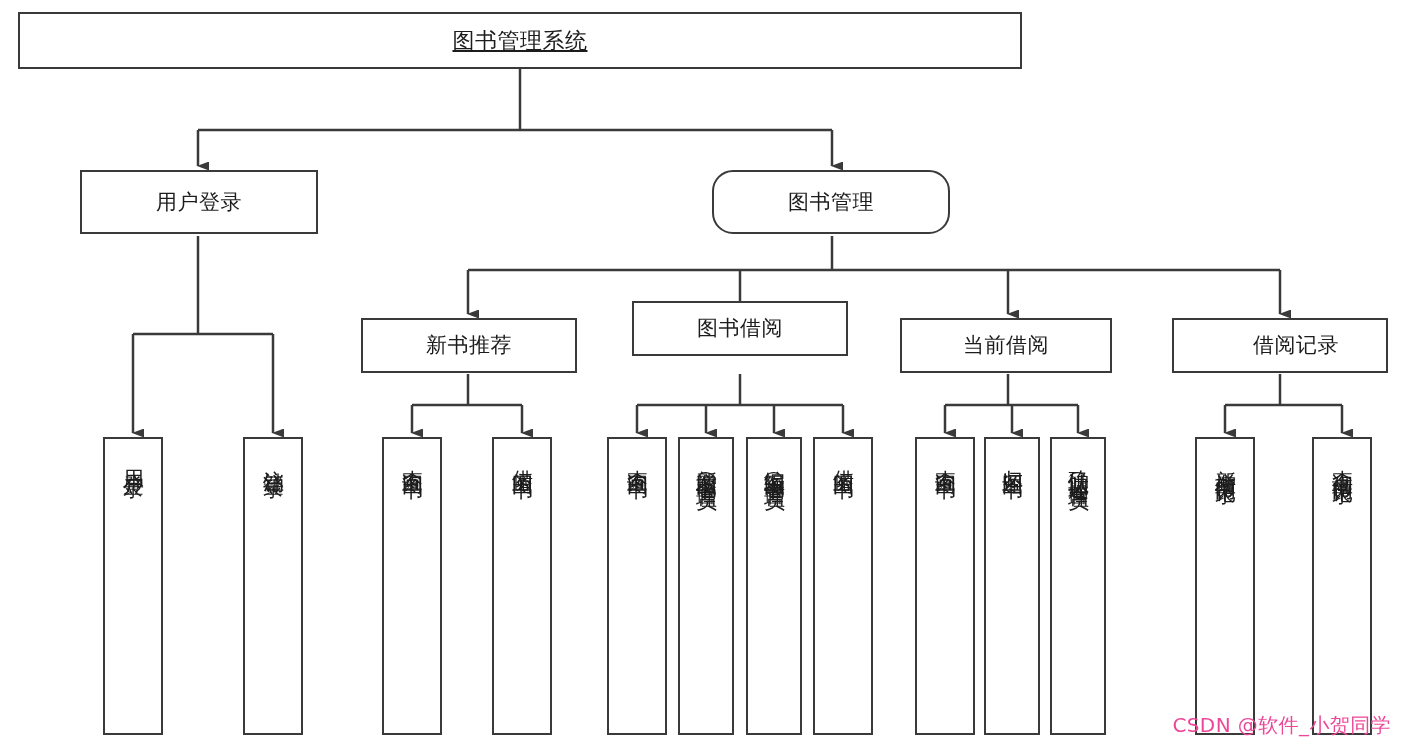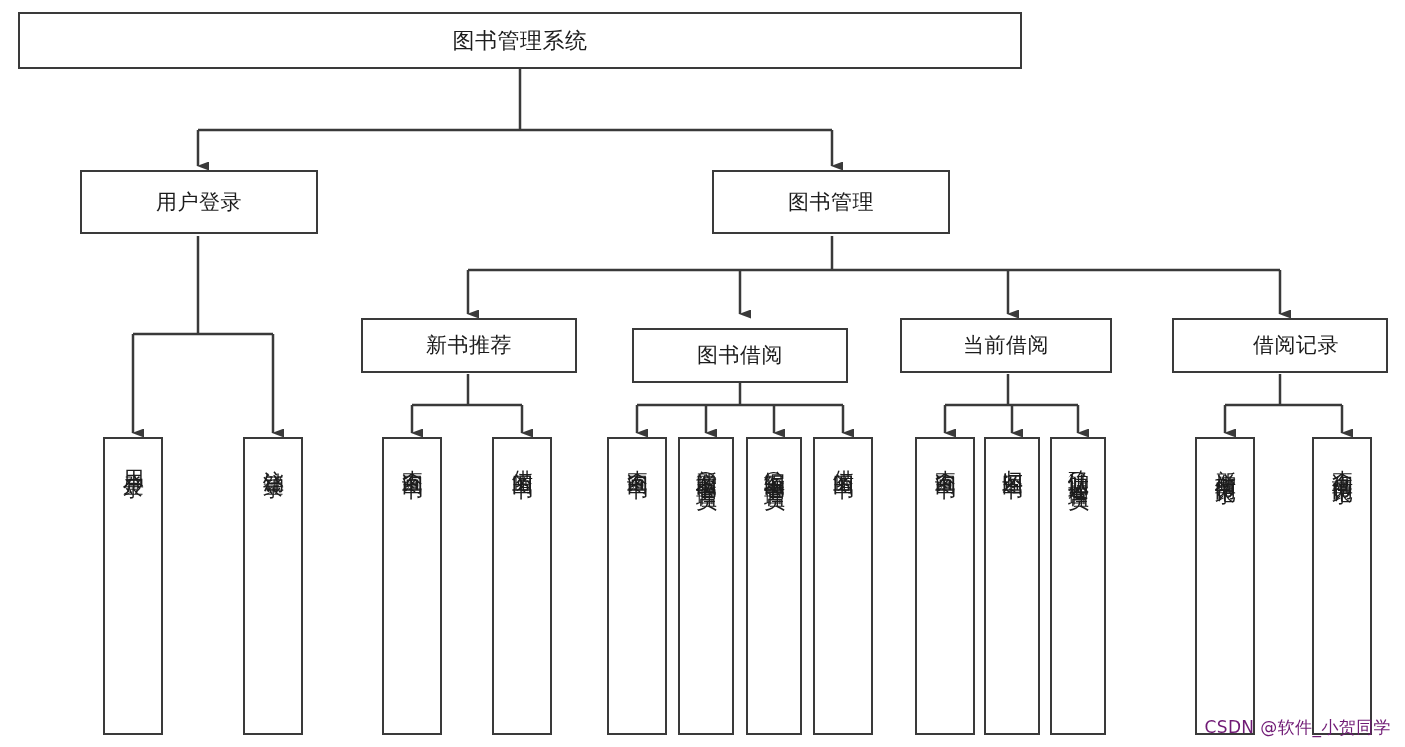--- a/index.html
+++ b/index.html
@@ -42,40 +42,41 @@
     white-space: nowrap;
     color: #1c1c1c;
   }
   
   .node.horiz .node-label {
     font-size: 21px;
     writing-mode: horizontal-tb;
   }
   .node.horiz.lvl1 .node-label {
     font-size: 22px;
+    text-decoration: underline;
   }
   
   .node.vert {
     align-items: flex-start;
     padding-top: 14px;
   }
   .node.vert .node-label {
     writing-mode: vertical-rl;
     text-orientation: upright;
     font-size: 21px;
     line-height: 1;
     letter-spacing: 3px;
     white-space: nowrap;
   }
   .watermark {
     position: absolute;
     right: 14px;
     bottom: 8px;
-    font-size: 17px;
-    color: #701a75;
+    font-size: 20px;
+    color: #ec4899;
     letter-spacing: 0.4px;
     white-space: nowrap;
     pointer-events: none;
   }
 </style>
 </head>
 <body>
 
 <div id="diagram-root">
 
@@ -129,28 +130,28 @@
     </g>
   </svg>
 
   <div class="node horiz lvl1" style="left:18px; top:12px; width:1004px; height:57px;">
     <span class="node-label">图书管理系统</span>
   </div>
 
   <div class="node horiz" style="left:80px; top:170px; width:238px; height:64px;">
     <span class="node-label">用户登录</span>
   </div>
-  <div class="node horiz" style="left:712px; top:170px; width:238px; height:64px;">
+  <div class="node horiz" style="left:712px; top:170px; width:238px; height:64px;border-radius:21px;">
     <span class="node-label">图书管理</span>
   </div>
 
   <div class="node horiz" style="left:361px; top:318px; width:216px; height:55px;">
     <span class="node-label">新书推荐</span>
   </div>
-  <div class="node horiz" style="left:632px; top:328px; width:216px; height:55px;">
+  <div class="node horiz" style="left:632px; top:301px; width:216px; height:55px;">
     <span class="node-label">图书借阅</span>
   </div>
   <div class="node horiz" style="left:900px; top:318px; width:212px; height:55px;">
     <span class="node-label">当前借阅</span>
   </div>
   <div class="node horiz" style="left:1172px; top:318px; width:216px; height:55px;padding-left:32px;">
     <span class="node-label">借阅记录</span>
   </div>
 
   <div class="node vert" style="left:103px; top:437px; width:60px; height:298px;">

